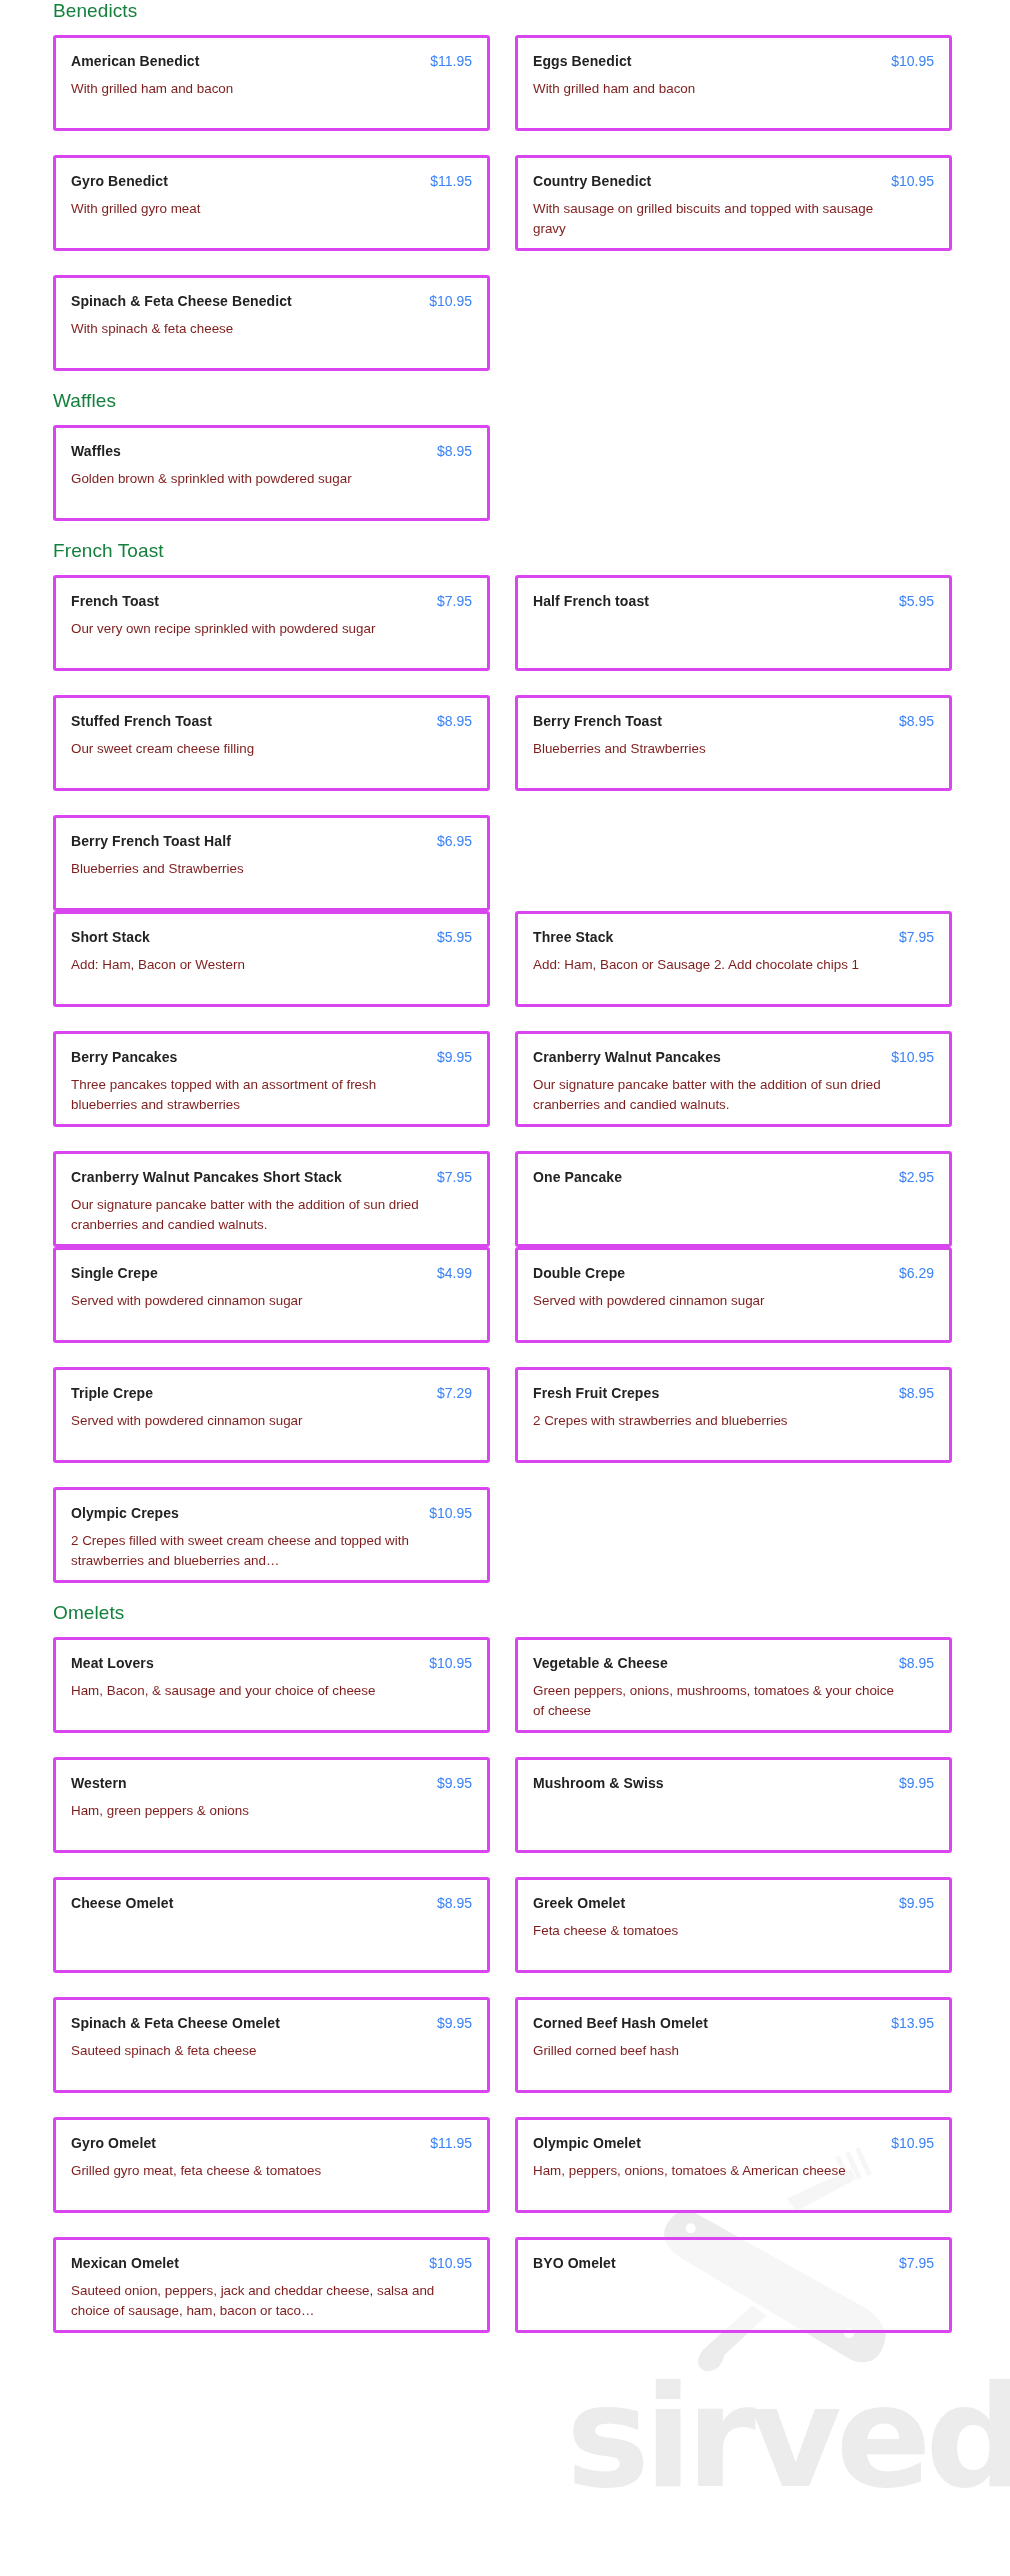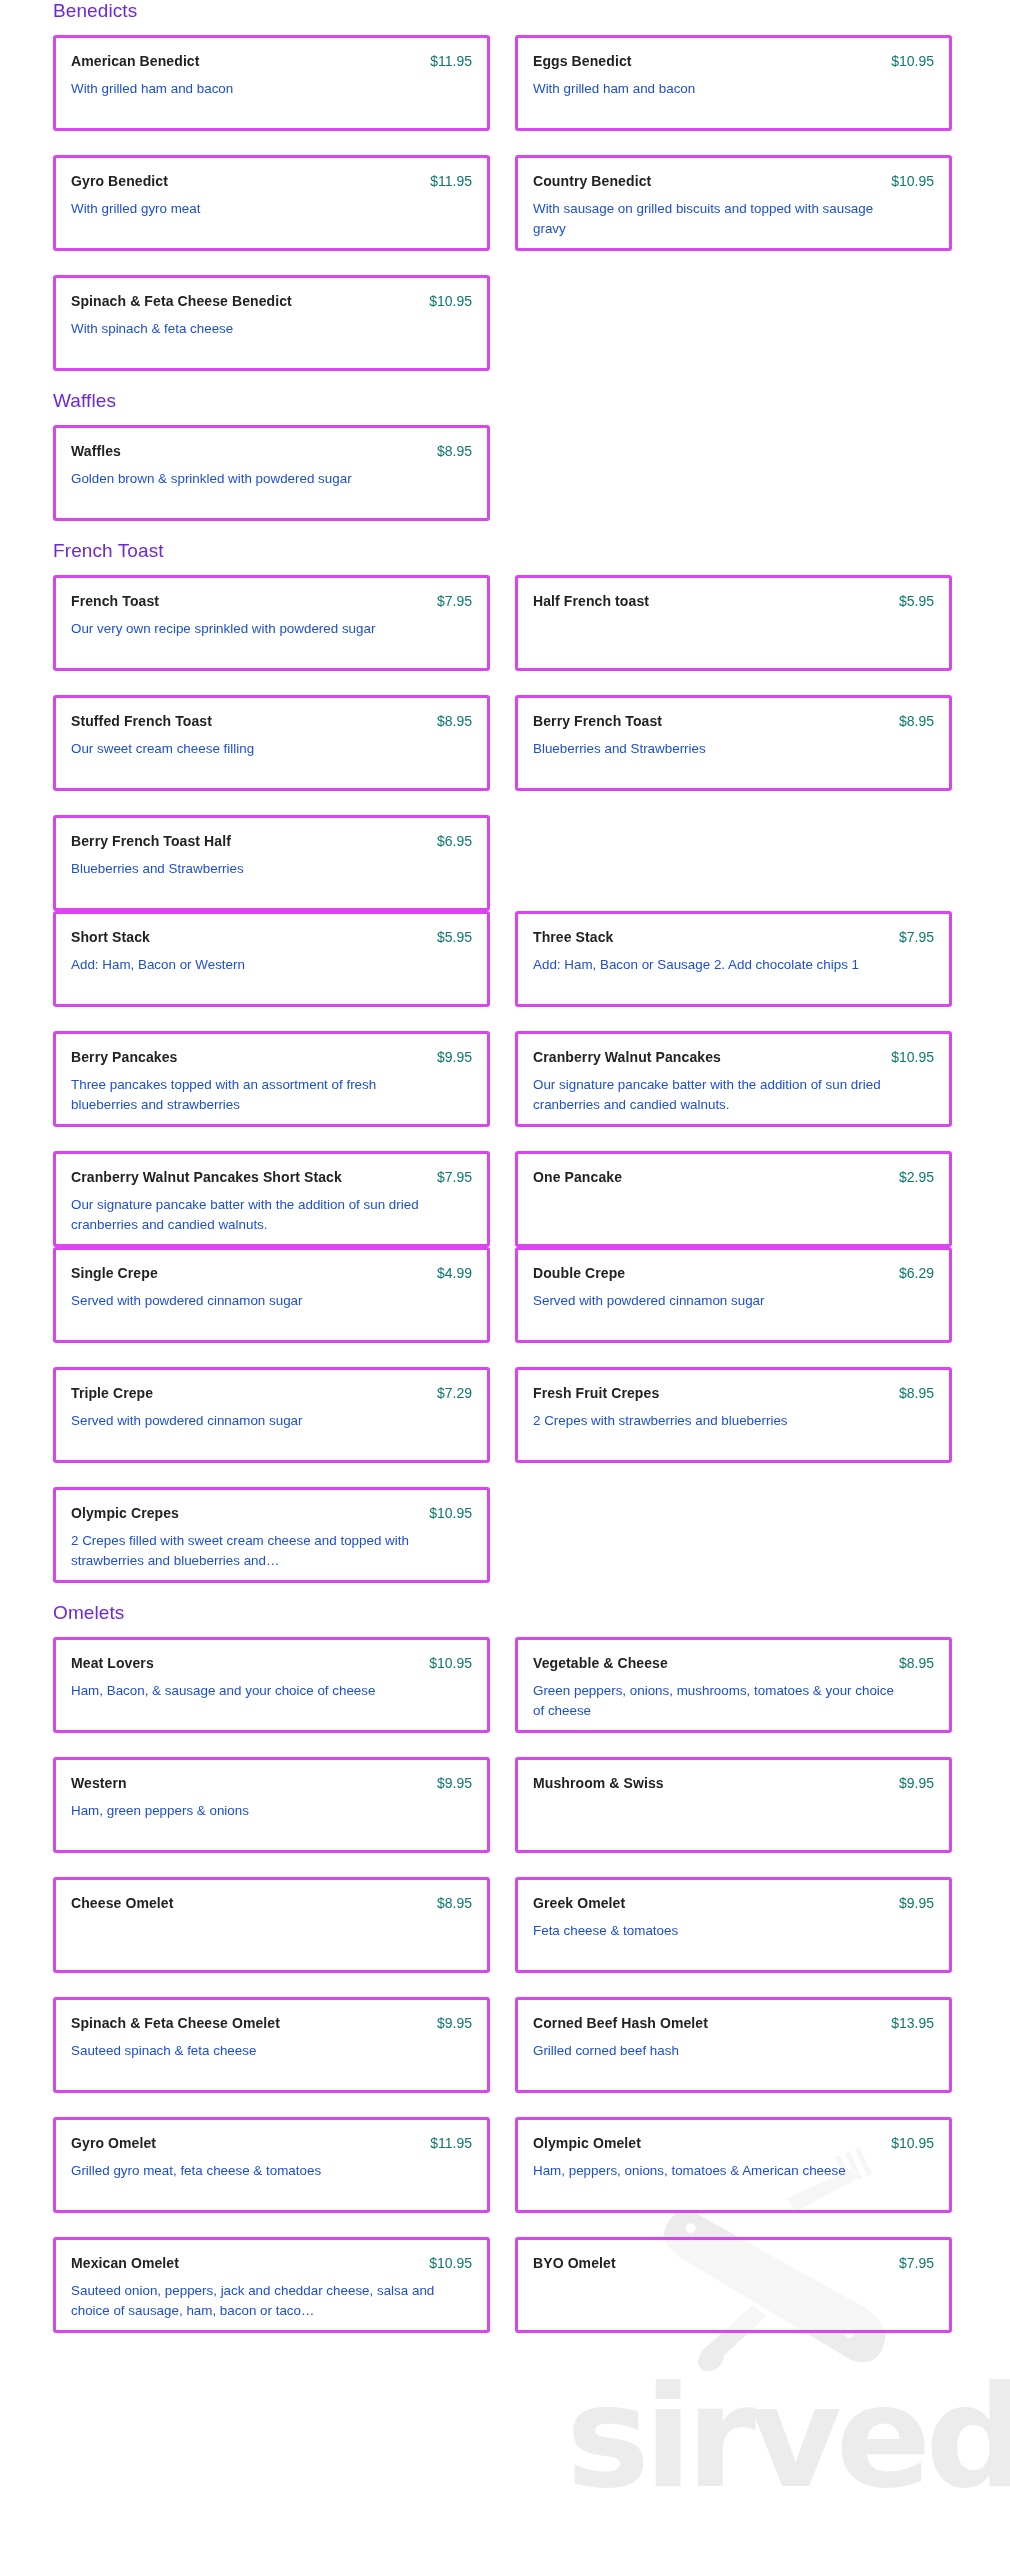--- a/index.html
+++ b/index.html
@@ -17,21 +17,21 @@
   }
   #menu {
     position: relative;
     z-index: 2;
     padding-left: 53px;
     width: 900px;
   }
   .section-title {
     font-size: 19px;
     font-weight: normal;
-    color: #6d28d9;
+    color: #15803d;
     margin: 0;
     height: 35px;
     line-height: 22px;
     letter-spacing: 0.1px;
   }
   .section {
     margin-bottom: 0;
   }
   .section + .section .section-title {
     padding-top: 19px;
@@ -60,27 +60,27 @@
     height: 20px;
   }
   .item-name {
     font-size: 14px;
     font-weight: bold;
     color: #222222;
     letter-spacing: 0.1px;
   }
   .item-price {
     font-size: 14px;
-    color: #0f766e;
+    color: #3b82f6;
   }
   .item-desc {
     margin-top: 6px;
     font-size: 13.4px;
     line-height: 20px;
-    color: #1d4ed8;
+    color: #7f1d1d;
     max-width: 368px;
     max-height: 40px;
     overflow: hidden;
   }
   
   #watermark {
     position: absolute;
     left: 554px;
     top: 2147px;
     width: 416px;

